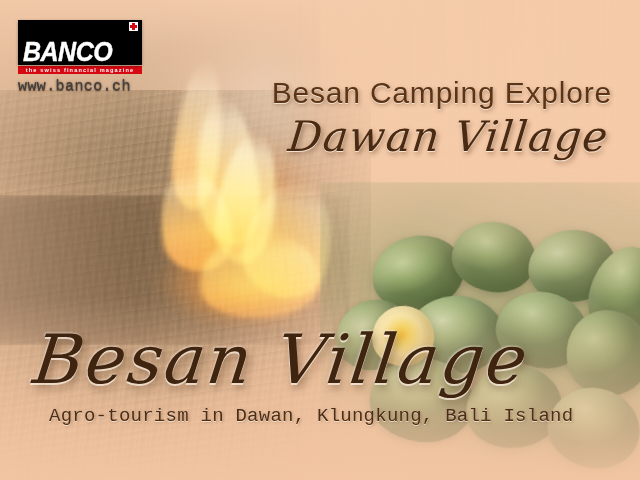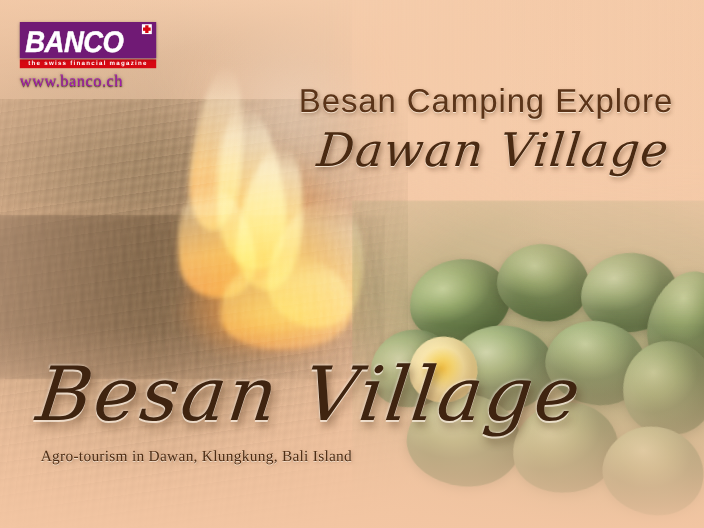--- a/index.html
+++ b/index.html
@@ -153,22 +153,22 @@
   
   #logo-block {
     position: absolute;
     left: 18px;
     top: 20px;
     width: 124px;
     z-index: 40;
   }
   .logo-box {
     position: relative;
-    background: #701a75;
-    padding: 7px 5px 2px 5px;
+    background: #000000;
+    padding: 19px 5px 2px 5px;
     box-shadow: 0 1px 3px rgba(0,0,0,0.35);
   }
   .logo-word {
     color: #ffffff;
     font-family: "Liberation Sans", sans-serif;
     font-weight: 700;
     font-size: 25px;
     line-height: 24px;
     letter-spacing: -0.5px;
     text-align: left;
@@ -200,25 +200,25 @@
     font-weight: 700;
     font-size: 5.6px;
     line-height: 8px;
     letter-spacing: 1.15px;
     text-align: center;
     padding: 0 2px;
     text-transform: lowercase;
   }
   .logo-url {
     margin-top: 4px;
-    font-family: Liberation Serif, serif;
+    font-family: Liberation Mono, monospace;
     font-size: 15px;
     line-height: 17px;
     letter-spacing: 0.4px;
-    color: #a21caf;
+    color: #404040;
     text-shadow: 0 1px 1px rgba(60,36,18,0.85), 0 0 3px rgba(40,24,10,0.55);
   }
 
   
   #headline-group {
     position: absolute;
     right: 28px;
     top: 76px;
     z-index: 35;
     text-align: right;
@@ -266,27 +266,27 @@
     letter-spacing: 2px;
     color: #3f2410;
     text-shadow: 0 2px 0 rgba(255,245,232,0.70),
                  3px 5px 8px rgba(76,44,20,0.45),
                  -1px -1px 2px rgba(255,248,238,0.55);
     white-space: nowrap;
     transform: skewX(-7deg);
     transform-origin: left center;
   }
   .tagline {
-    font-family: Liberation Serif, serif;
-    font-size: 14px;
+    font-family: Liberation Mono, monospace;
+    font-size: 19px;
     line-height: 24px;
     letter-spacing: 0.25px;
     color: #4e2d14;
     margin-top: 6px;
-    margin-left: 3px;
+    margin-left: 15px;
     white-space: nowrap;
     text-shadow: 0 1px 0 rgba(255,244,230,0.70),
                  1px 1px 3px rgba(88,52,26,0.35);
   }
 </style>
 </head>
 <body>
 
 <div id="banner">
 

